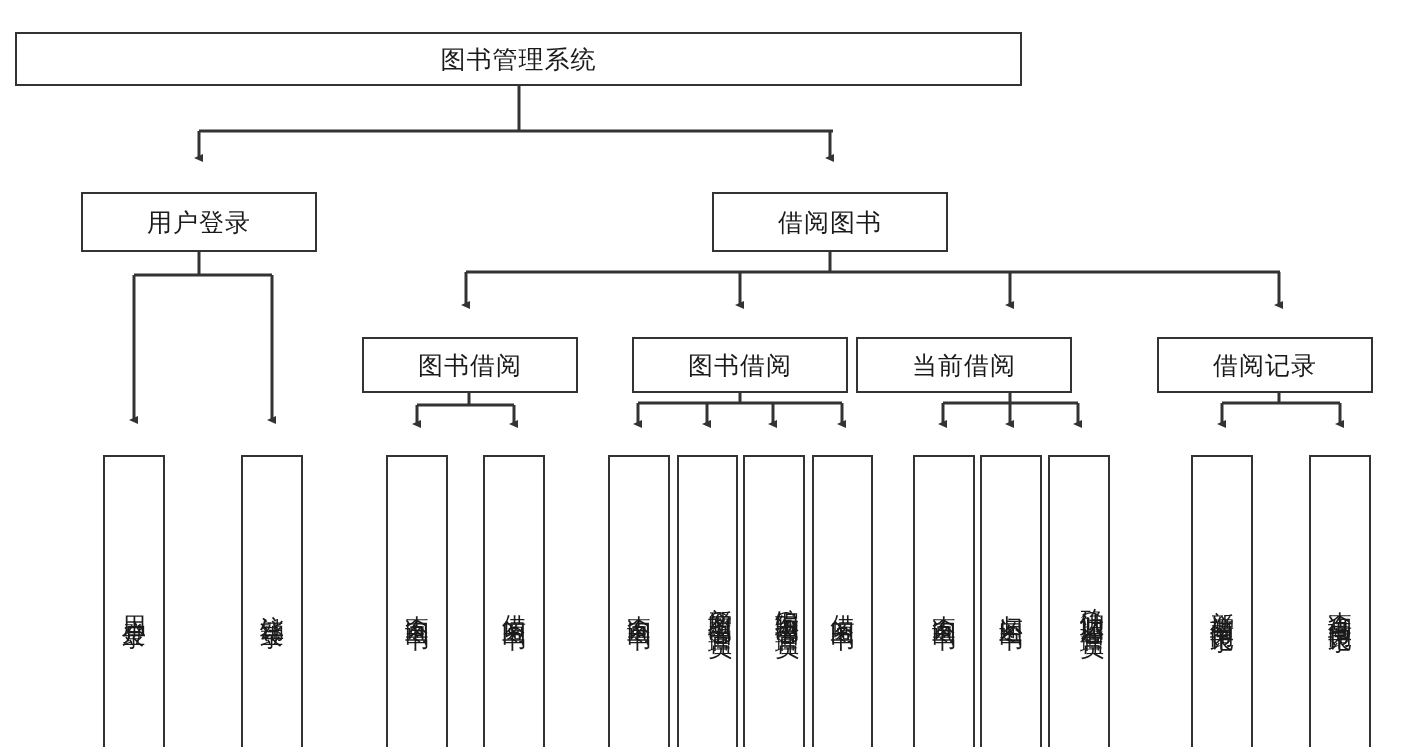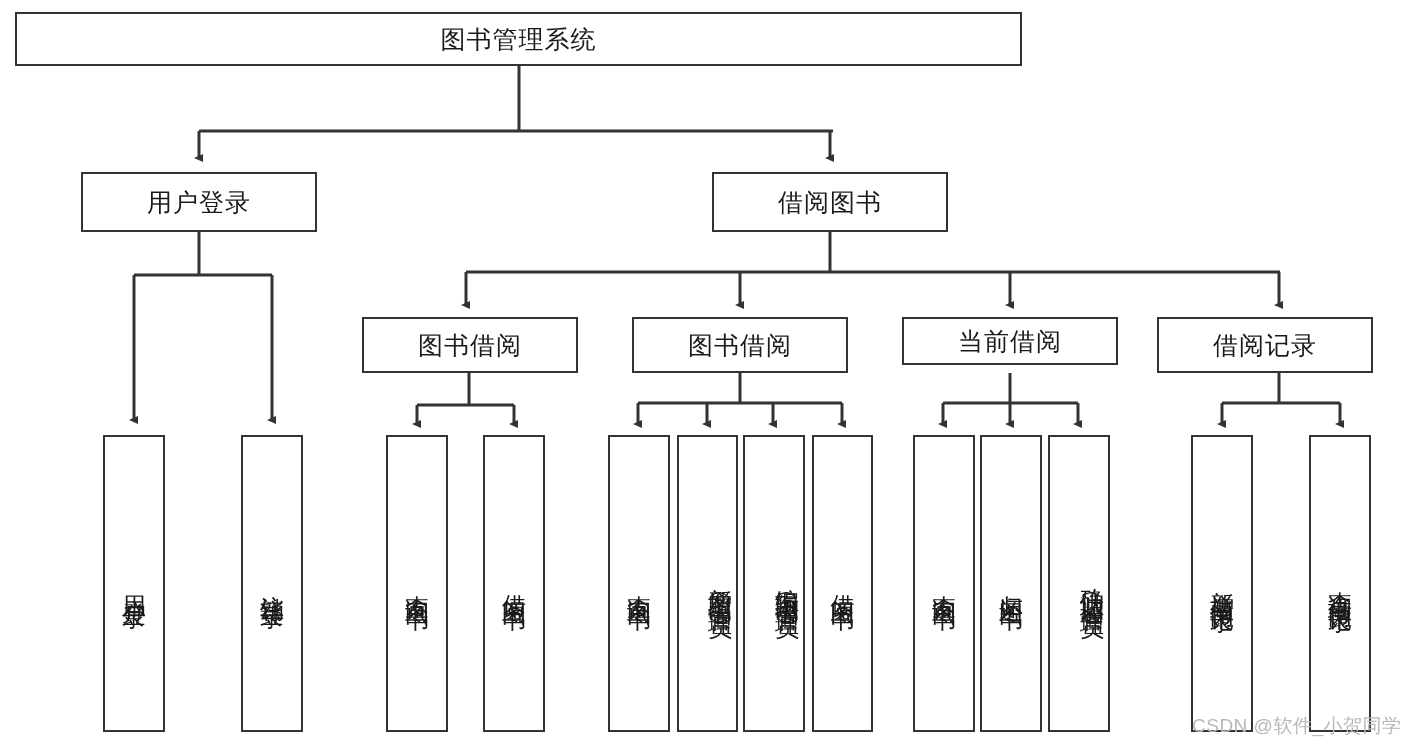--- a/index.html
+++ b/index.html
@@ -29,20 +29,21 @@
   .node {
     position: absolute;
     box-sizing: border-box;
     border: 2.5px solid #333333;
     background: #ffffff;
     color: #1a1a1a;
     display: flex;
     align-items: center;
     justify-content: center;
     text-align: center;
+    margin-top: 20px;
   }
   .node.h {
     font-size: 25px;
     line-height: 1.2;
     letter-spacing: 1px;
   }
   
   .node.v {
     writing-mode: vertical-rl;
     text-orientation: upright;
@@ -132,21 +133,21 @@
   </div>
 
   <div class="node h" style="left:362px; top:317px; width:216px; height:56px;">
     <span>图书借阅</span>
   </div>
 
   <div class="node h" style="left:632px; top:317px; width:216px; height:56px;">
     <span>图书借阅</span>
   </div>
 
-  <div class="node h" style="left:902px; top:317px; width:216px; height:48px;">
+  <div class="node h" style="left:856px; top:317px; width:216px; height:56px;">
     <span>当前借阅</span>
   </div>
 
   <div class="node h" style="left:1157px; top:317px; width:216px; height:56px;">
     <span>借阅记录</span>
   </div>
 
   <div class="node v mid" style="left:103px; top:435px; width:62px; height:297px;">
     <span>用户登录</span>
   </div>
@@ -192,15 +193,14 @@
   </div>
 
   <div class="node v mid" style="left:1191px; top:435px; width:62px; height:297px;">
     <span>新增借阅记录</span>
   </div>
 
   <div class="node v mid" style="left:1309px; top:435px; width:62px; height:297px;">
     <span>查询借阅记录</span>
   </div>
 
-  <div class="watermark" style="left:1192px; top:713px;">CSDN @软件_小贺同学</div>
 
 </div>
 
 </body></html>

